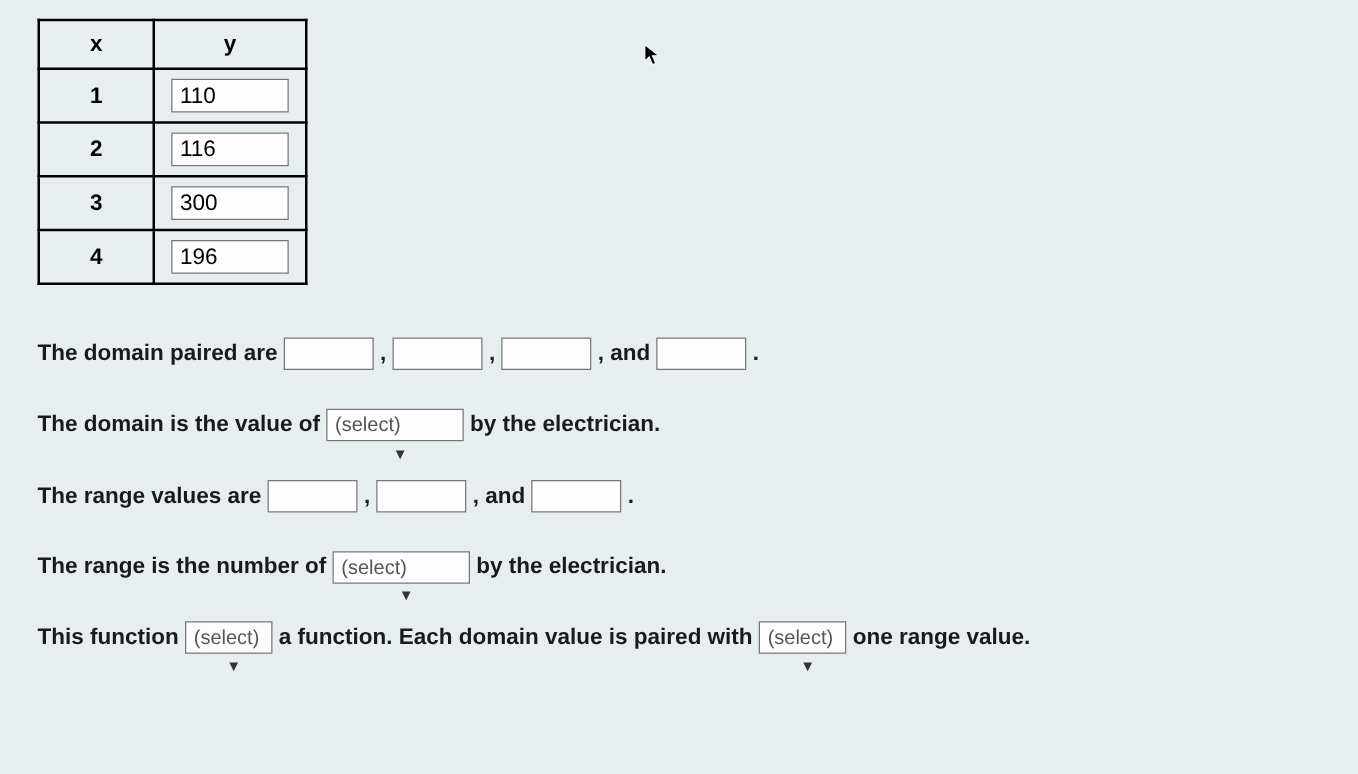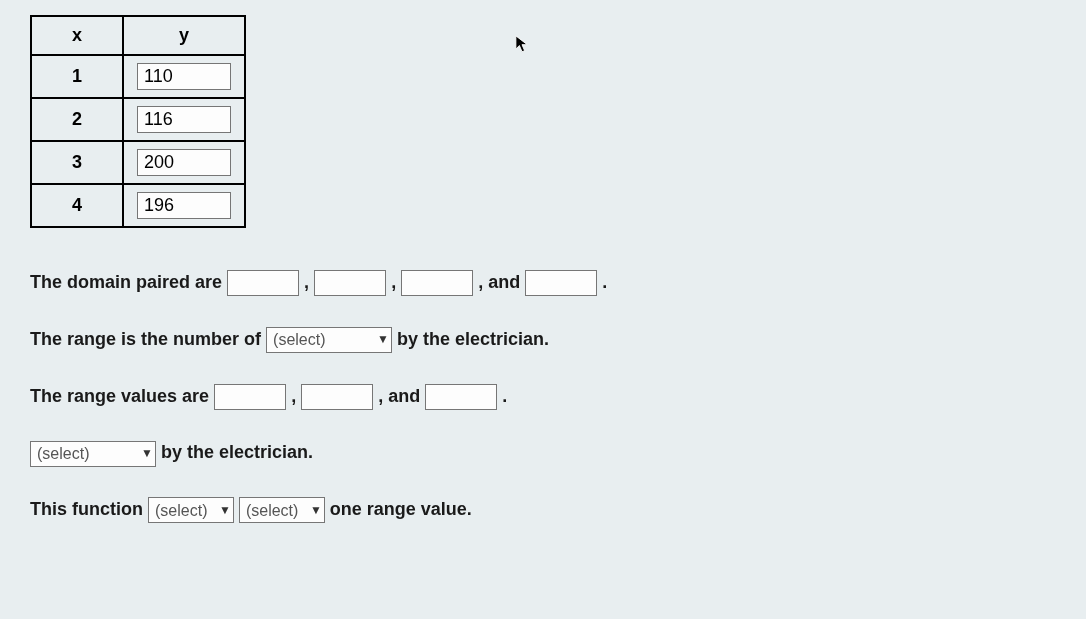--- a/index.html
+++ b/index.html
@@ -64,20 +64,21 @@
     background: #fdfdfd;
     display: inline-flex;
     align-items: center;
     height: 24px;
     vertical-align: middle;
     padding: 0 2px 0 6px;
     font-size: 16px;
     font-weight: normal;
     color: #555;
     cursor: pointer;
+    flex-direction: column;
   }
   .select-box .stext {
     min-width: 60px;
   }
   .select-box.wide .stext { min-width: 100px; }
   .select-box .chev {
     font-size: 12px;
     color: #333;
     margin-left: 4px;
   }
@@ -105,21 +106,21 @@
   <tr>
     <td class="col-x">1</td>
     <td class="col-y"><span class="y-box">110</span></td>
   </tr>
   <tr>
     <td class="col-x">2</td>
     <td class="col-y"><span class="y-box">116</span></td>
   </tr>
   <tr>
     <td class="col-x">3</td>
-    <td class="col-y"><span class="y-box">200</span></td>
+    <td class="col-y"><span class="y-box">300</span></td>
   </tr>
   <tr>
     <td class="col-x">4</td>
     <td class="col-y"><span class="y-box">196</span></td>
   </tr>
 </tbody>
   </table>
 
 <div class="sentence">
   <span>The domain paired are</span>
@@ -127,50 +128,52 @@
   <span>,</span>
   <input class="blank-input" style="">
   <span>,</span>
   <input class="blank-input" style="">
   <span>, and</span>
   <input class="blank-input" style="">
   <span>.</span>
 </div>
 
 <div class="sentence">
-  <span>The range is the number of</span>
+  <span>The domain is the value of</span>
   <span class="select-box wide">
     <span class="stext">(select)</span>
     <span class="chev">▼</span>
   </span>
   <span>by the electrician.</span>
 </div>
 
 <div class="sentence">
   <span>The range values are</span>
   <input class="blank-input" style="">
   <span>,</span>
   <input class="blank-input" style="">
   <span>, and</span>
   <input class="blank-input" style="">
   <span>.</span>
 </div>
 
 <div class="sentence">
+  <span>The range is the number of</span>
   <span class="select-box wide">
     <span class="stext">(select)</span>
     <span class="chev">▼</span>
   </span>
   <span>by the electrician.</span>
 </div>
 
 <div class="sentence">
   <span>This function</span>
   <span class="select-box">
     <span class="stext">(select)</span>
     <span class="chev">▼</span>
   </span>
+  <span>a function. Each domain value is paired with</span>
   <span class="select-box">
     <span class="stext">(select)</span>
     <span class="chev">▼</span>
   </span>
   <span>one range value.</span>
 </div>
 
 </body></html>

